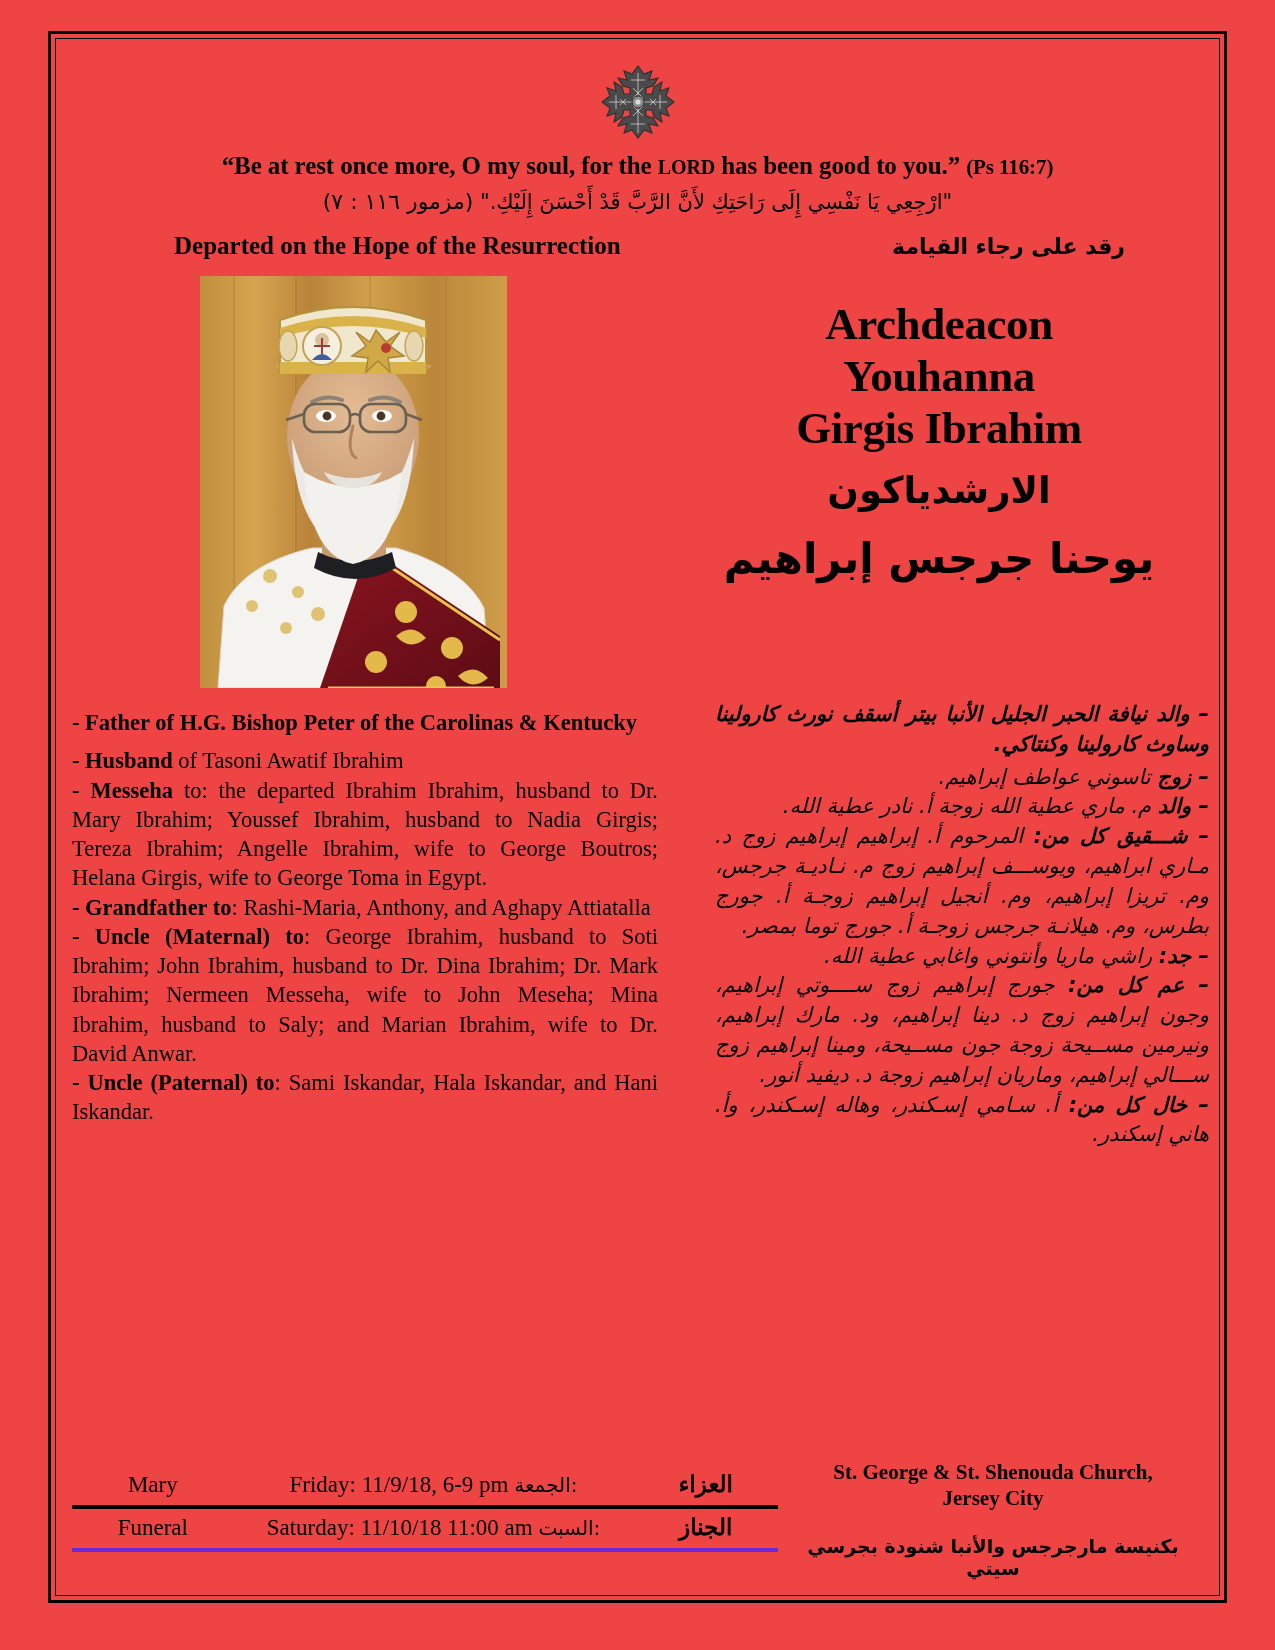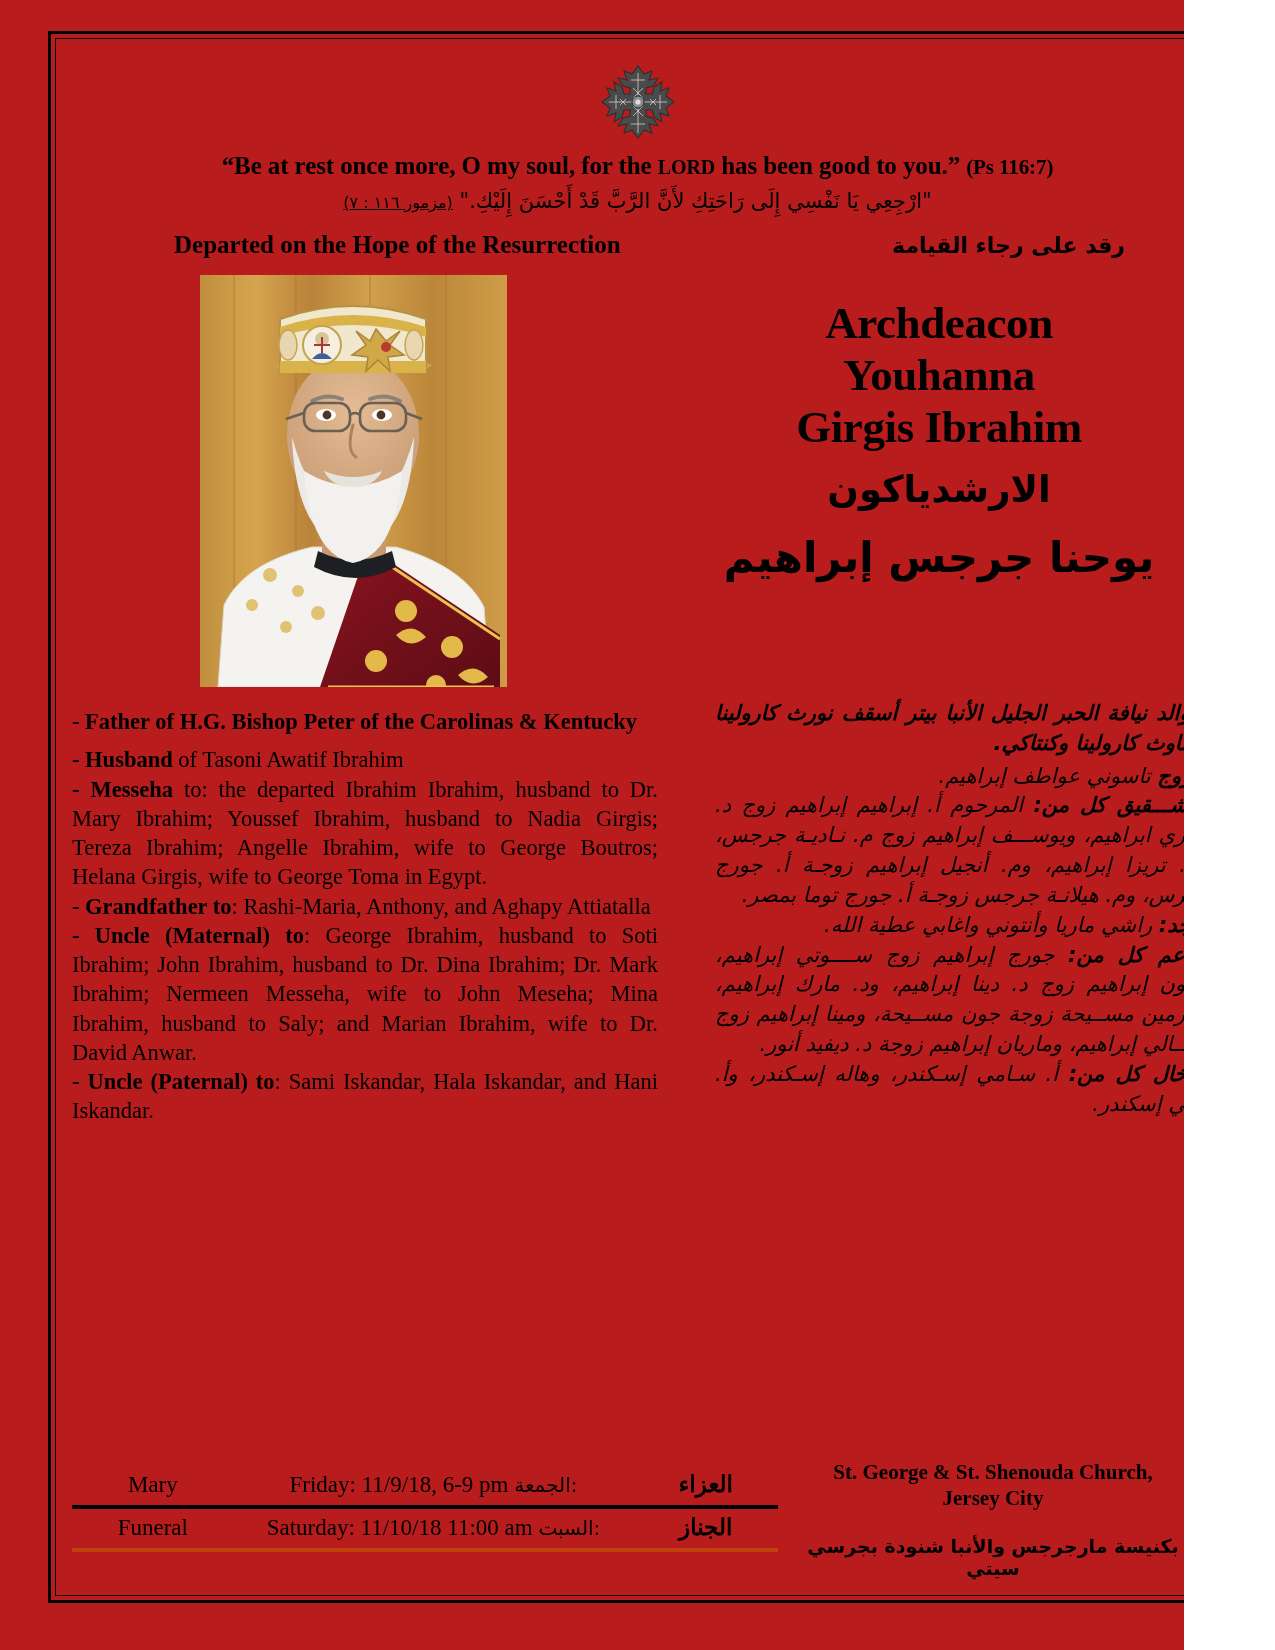--- a/index.html
+++ b/index.html
@@ -1,23 +1,23 @@
 <!DOCTYPE html>
 <html><head>
 <meta charset="utf-8">
 <style>
   html, body {
     margin: 0;
     padding: 0;
     background: #ffffff;
   }
   .page {
-    width: 1184px;
+    width: 1275px;
     height: 1650px;
-    background: #b91c1c;
+    background: #ef4444;
     position: relative;
     box-sizing: border-box;
     font-family: "Liberation Serif", "DejaVu Serif", serif;
     color: #000000;
     overflow: hidden;
   }
   
   .outer-frame {
     position: absolute;
     left: 48px;
@@ -65,21 +65,21 @@
   .verse-en .smallcap { font-size: 20px; }
   .verse-en .ref { font-size: 21px; font-weight: bold; }
   .verse-ar {
     text-align: center;
     direction: rtl;
     font-size: 21px;
     margin-top: 9px;
     font-family: "DejaVu Sans", "Liberation Sans", sans-serif;
     white-space: nowrap;
   }
-  .verse-ar .ref-ar { font-size: 16px; text-decoration: underline; }
+  .verse-ar .ref-ar { font-size: 22px; }
 
   
   .departed-row {
     margin-top: 18px;
     height: 34px;
     position: relative;
   }
   .departed-en {
     position: absolute;
     left: 108px;
@@ -188,21 +188,21 @@
     border-collapse: collapse;
     width: 706px;
   }
   .ftable td {
     padding: 5px 2px 7px 2px;
     font-size: 23px;
     vertical-align: middle;
     white-space: nowrap;
   }
   .rule-top { border-top: 4px solid #000; }
-  .rule-bot { border-bottom: 4px solid #c2410c; }
+  .rule-bot { border-bottom: 4px solid #6d28d9; }
   .c-label { width: 148px; text-align: center; }
   .c-date  { width: 372px; text-align: center; }
   .c-ardate { font-size: 20px; font-family: "DejaVu Sans","Liberation Sans",sans-serif; }
   .c-arlabel {
     width: 132px; text-align: center; font-weight: bold;
     font-size: 22px; font-family: Liberation Sans, sans-serif;
   }
   .church {
     position: absolute;
     right: 10px;
@@ -380,20 +380,21 @@
         <p><b>- Husband</b><span> of Tasoni Awatif Ibrahim</span></p>
         <p><b>- Messeha</b><span> to: the departed Ibrahim Ibrahim, husband to Dr. Mary Ibrahim; Youssef Ibrahim, husband to Nadia Girgis; Tereza Ibrahim; Angelle Ibrahim, wife to George Boutros; Helana Girgis, wife to George Toma in Egypt.</span></p>
         <p><b>- Grandfather to</b><span>: Rashi-Maria, Anthony, and Aghapy Attiatalla</span></p>
         <p><b>- Uncle (Maternal) to</b><span>: George Ibrahim, husband to Soti Ibrahim; John Ibrahim, husband to Dr. Dina Ibrahim; Dr. Mark Ibrahim; Nermeen Messeha, wife to John Meseha; Mina Ibrahim, husband to Saly; and Marian Ibrahim, wife to Dr. David Anwar.</span></p>
         <p><b>- Uncle (Paternal) to</b><span>: Sami Iskandar, Hala Iskandar, and Hani Iskandar.</span></p>
       </div>
 
       <div class="col-ar">
         <p class="lead">– والد نيافة الحبر الجليل الأنبا بيتر أسقف نورث كارولينا وساوث كارولينا وكنتاكي.</p>
         <p><b>– زوج</b><span> تاسوني عواطف إبراهيم.</span></p>
+        <p><b>– والد</b><span> م. ماري عطية الله زوجة أ. نادر عطية الله.</span></p>
         <p><b>– شـــقيق كل من:</b><span> المرحوم أ. إبراهيم إبراهيم زوج د. مـاري ابراهيم، ويوســـف إبراهيم زوج م. نـاديـة جرجس، وم. تريزا إبراهيم، وم. أنجيل إبراهيم زوجـة أ. جورج بطرس، وم. هيلانـة جرجس زوجـة أ. جورج توما بمصر.</span></p>
         <p><b>– جد:</b><span> راشي ماريا وأنتوني واغابي عطية الله.</span></p>
         <p><b>– عم كل من:</b><span> جورج إبراهيم زوج ســــوتي إبراهيم، وجون إبراهيم زوج د. دينا إبراهيم، ود. مارك إبراهيم، ونيرمين مســيحة زوجة جون مســيحة، ومينا إبراهيم زوج ســـالي إبراهيم، وماريان إبراهيم زوجة د. ديفيد أنور.</span></p>
         <p><b>– خال كل من:</b><span> أ. سـامي إسـكندر، وهاله إسـكندر، وأ. هاني إسكندر.</span></p>
       </div>
     </div>
 
     <div class="footer">
       <table class="ftable">
         <tbody>

